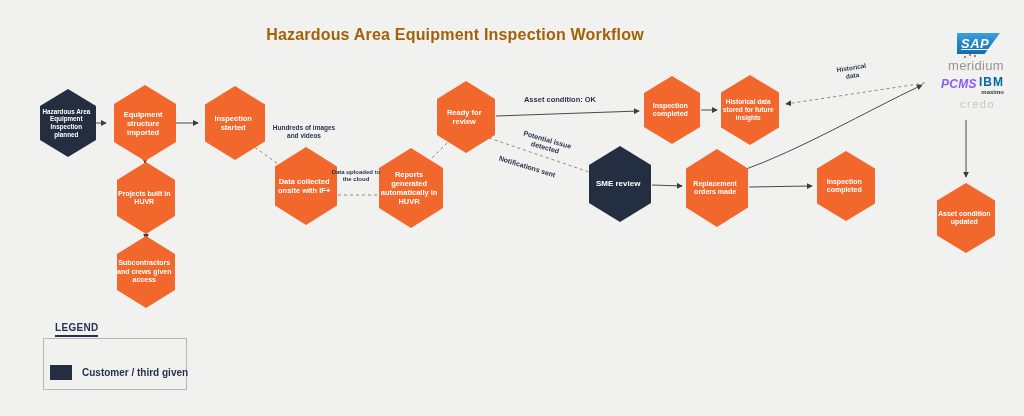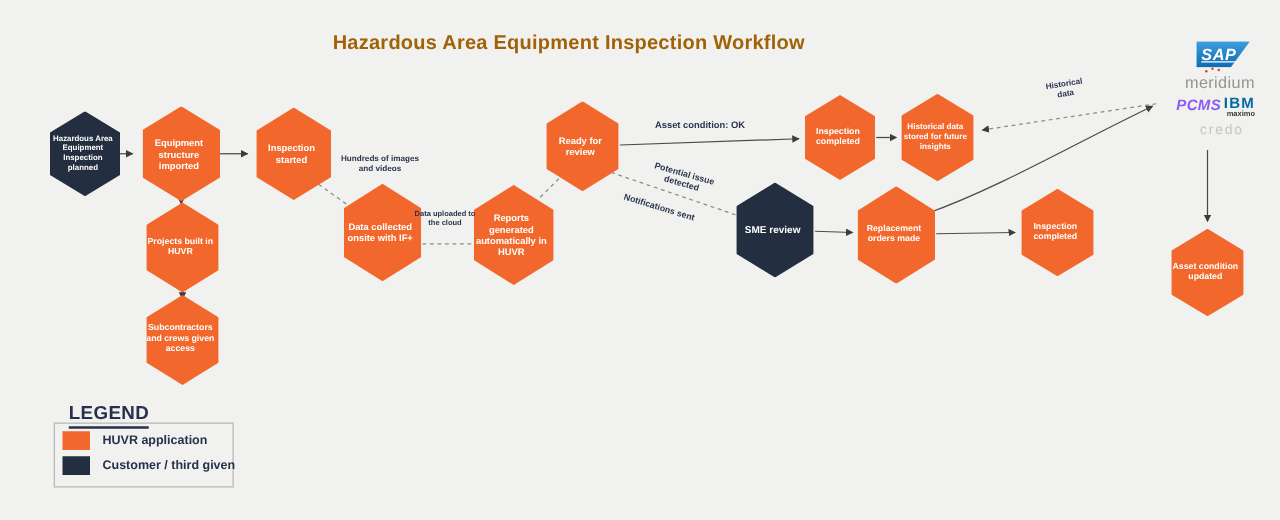--- a/index.html
+++ b/index.html
@@ -43,21 +43,21 @@
     background:#cc4433;box-shadow:5px -2px 0 #cc4433,10px -1px 0 #cc4433;
   }
   .pcms{left:941px;top:77px;font-size:12px;font-weight:bold;font-style:italic;color:#8b5cf6;letter-spacing:.3px;}
   .ibm-wrap{left:979px;top:76px;text-align:right;}
   .ibm{font-size:12px;font-weight:bold;color:#0369a1;letter-spacing:1px;line-height:1;}
   .maximo{font-size:6px;font-weight:bold;color:#3a3a3a;line-height:1;margin-top:1px;}
   .credo{left:960px;top:98px;font-size:11px;color:#c8c5c1;letter-spacing:1.5px;}
   
   .legend-title{
     position:absolute;left:55px;top:322px;z-index:3;
-    font-size:15px;font-weight:bold;color:#26324b;
+    font-size:10px;font-weight:bold;color:#26324b;
     border-bottom:2px solid #26324b;padding-bottom:2px;letter-spacing:.3px;
   }
   .legend-box{
     position:absolute;left:43px;top:338px;width:142px;height:50px;z-index:2;
     border:1px solid #b9b7b4;
   }
   .legend-row{position:absolute;display:flex;align-items:center;gap:10px;z-index:3;}
   .swatch{width:22px;height:15px;}
   .legend-label{font-size:10px;font-weight:bold;color:#26324b;}
 </style>
@@ -154,22 +154,18 @@
   </div>
   <div class="logo pcms">PCMS</div>
   <div class="logo ibm-wrap">
     <div class="ibm">IBM</div>
     <div class="maximo">maximo</div>
   </div>
   <div class="logo credo">credo</div>
 
   <div class="legend-title">LEGEND</div>
   <div class="legend-box"></div>
-  <div class="legend-row" style="left:50px;top:345px;">
-    <span class="swatch" style="background:#f2682c;"></span>
-    <span class="legend-label">HUVR application</span>
-  </div>
   <div class="legend-row" style="left:50px;top:365px;">
     <span class="swatch" style="background:#232e40;"></span>
     <span class="legend-label">Customer / third given</span>
   </div>
 
 </div>
 
 </body></html>

